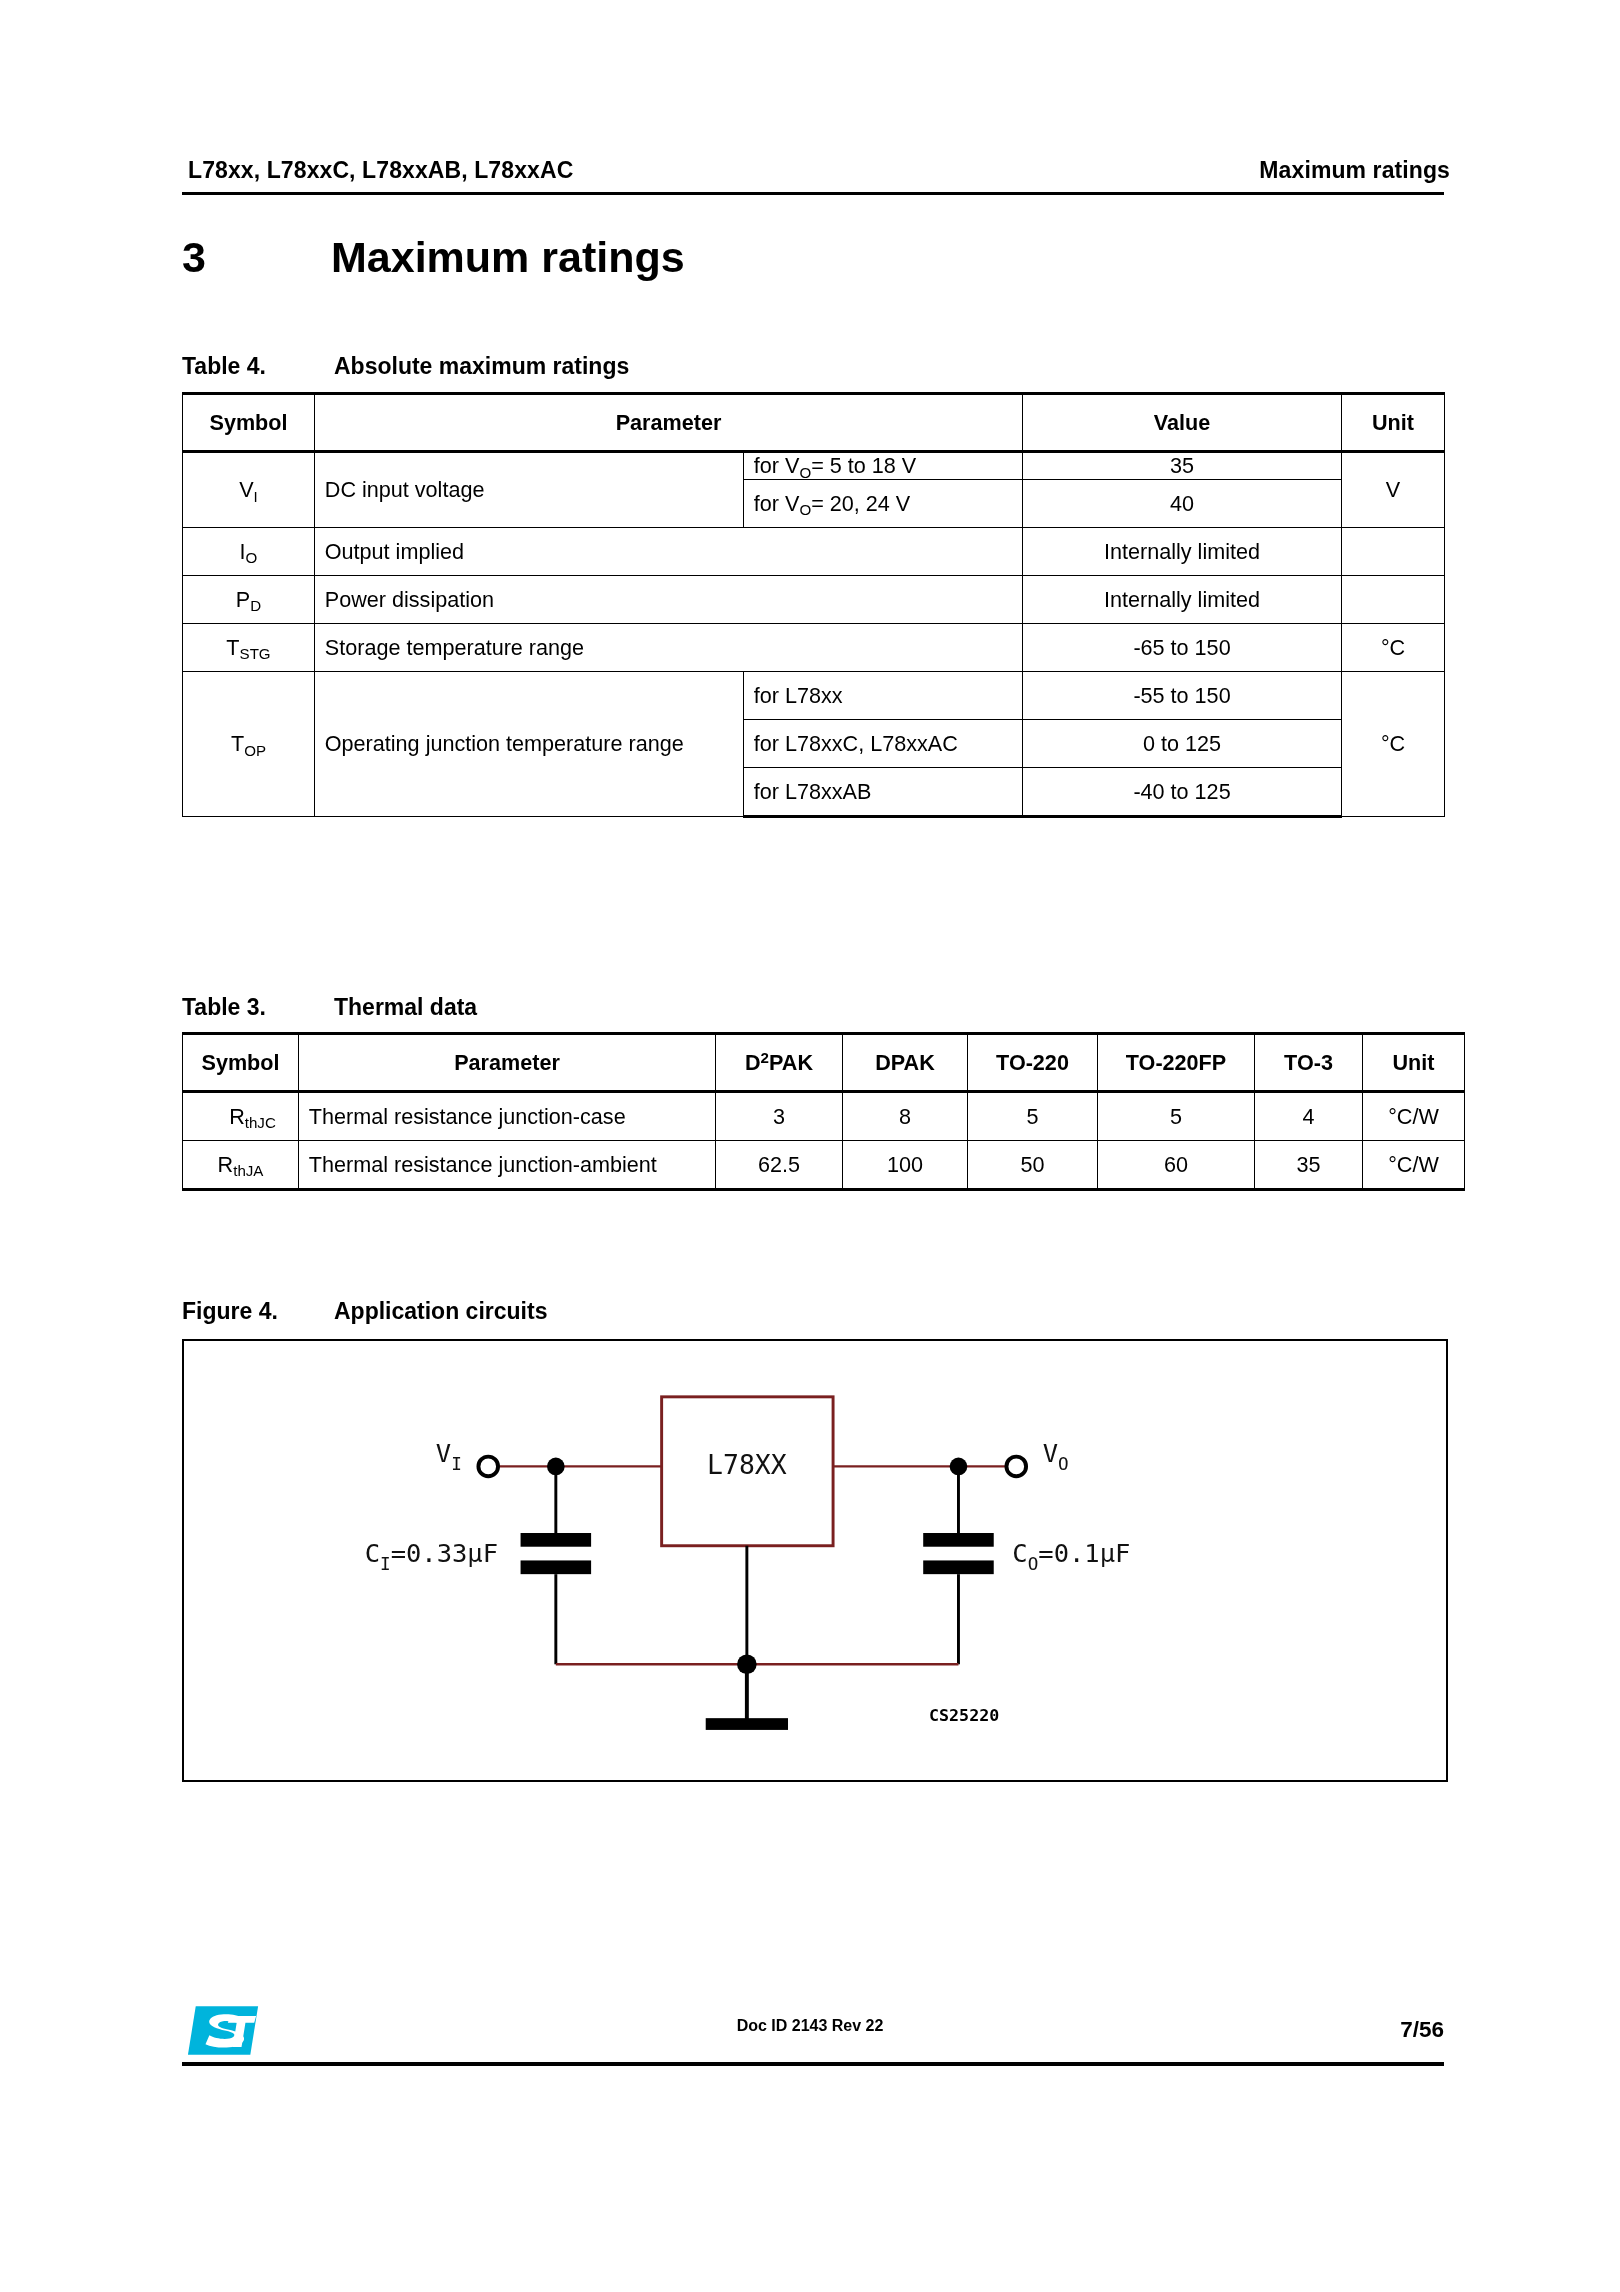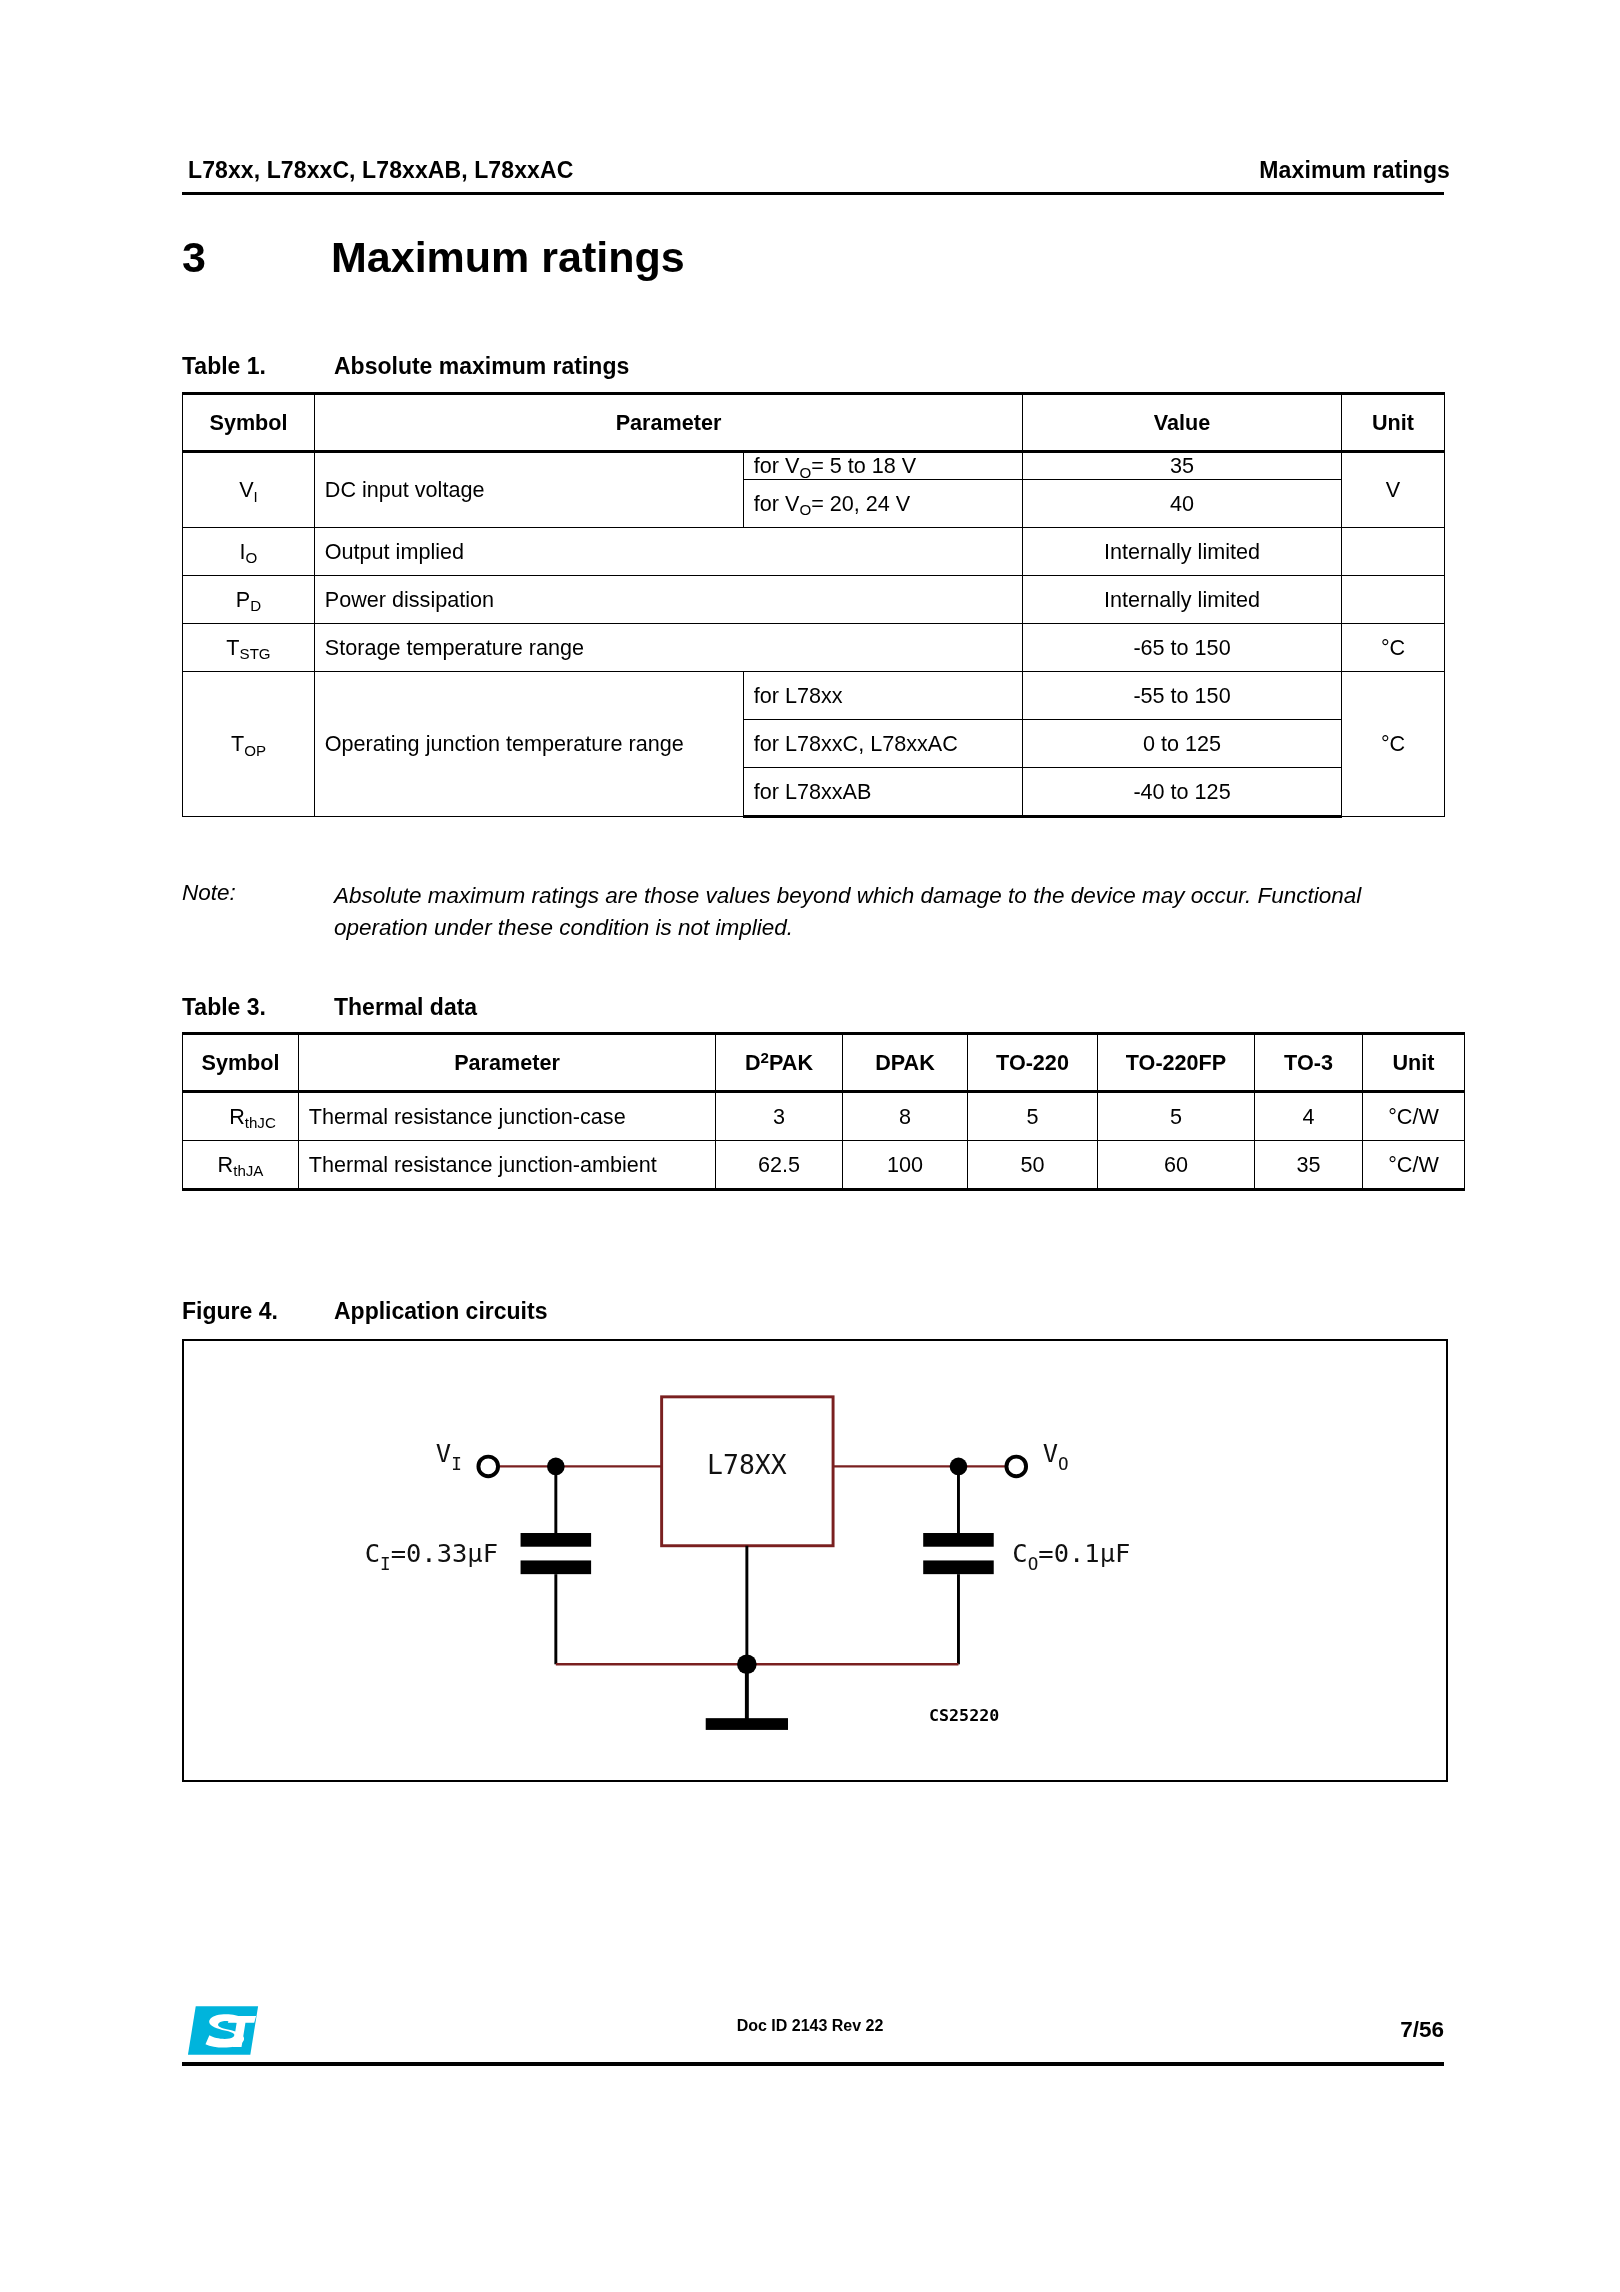--- a/index.html
+++ b/index.html
@@ -173,21 +173,21 @@
     <span>Maximum ratings</span>
   </div>
   <div class="doc-header-rule"></div>
 
   <div class="chapter">
     <span class="chapter-num">3</span>
     <span>Maximum ratings</span>
   </div>
 
   <div class="table-caption" style="left:182px; top:353px;">
-    <span class="cap-num">Table 1.</span>
+    <span class="cap-num">Table 4.</span>
     <span>Absolute maximum ratings</span>
   </div>
 
   <table class="dt" style="left:182px; top:392px; width:1262px;">
     <colgroup>
       <col style="width:132px">
       <col style="width:429px">
       <col style="width:279px">
       <col style="width:319px">
       <col style="width:103px">
@@ -258,24 +258,20 @@
       <td class="lft nowrap" style="height:47px;">for L78xxC, L78xxAC</td>
       <td class="ctr">0 to 125</td>
     </tr>
     <tr>
       <td class="lft nowrap thick-bottom" style="height:47px;">for L78xxAB</td>
       <td class="ctr thick-bottom">-40 to 125</td>
     </tr>
   </tbody>
     </table>
 
-  <div class="note">
-    <span class="note-label">Note:</span>
-    <span class="note-body">Absolute maximum ratings are those values beyond which damage to the device may occur. Functional operation under these condition is not implied.</span>
-  </div>
 
   <div class="table-caption" style="left:182px; top:994px;">
     <span class="cap-num">Table 3.</span>
     <span>Thermal data</span>
   </div>
 
   <table class="dt" style="left:182px; top:1032px; width:1262px;">
     <colgroup>
       <col style="width:116px">
       <col style="width:417px">

